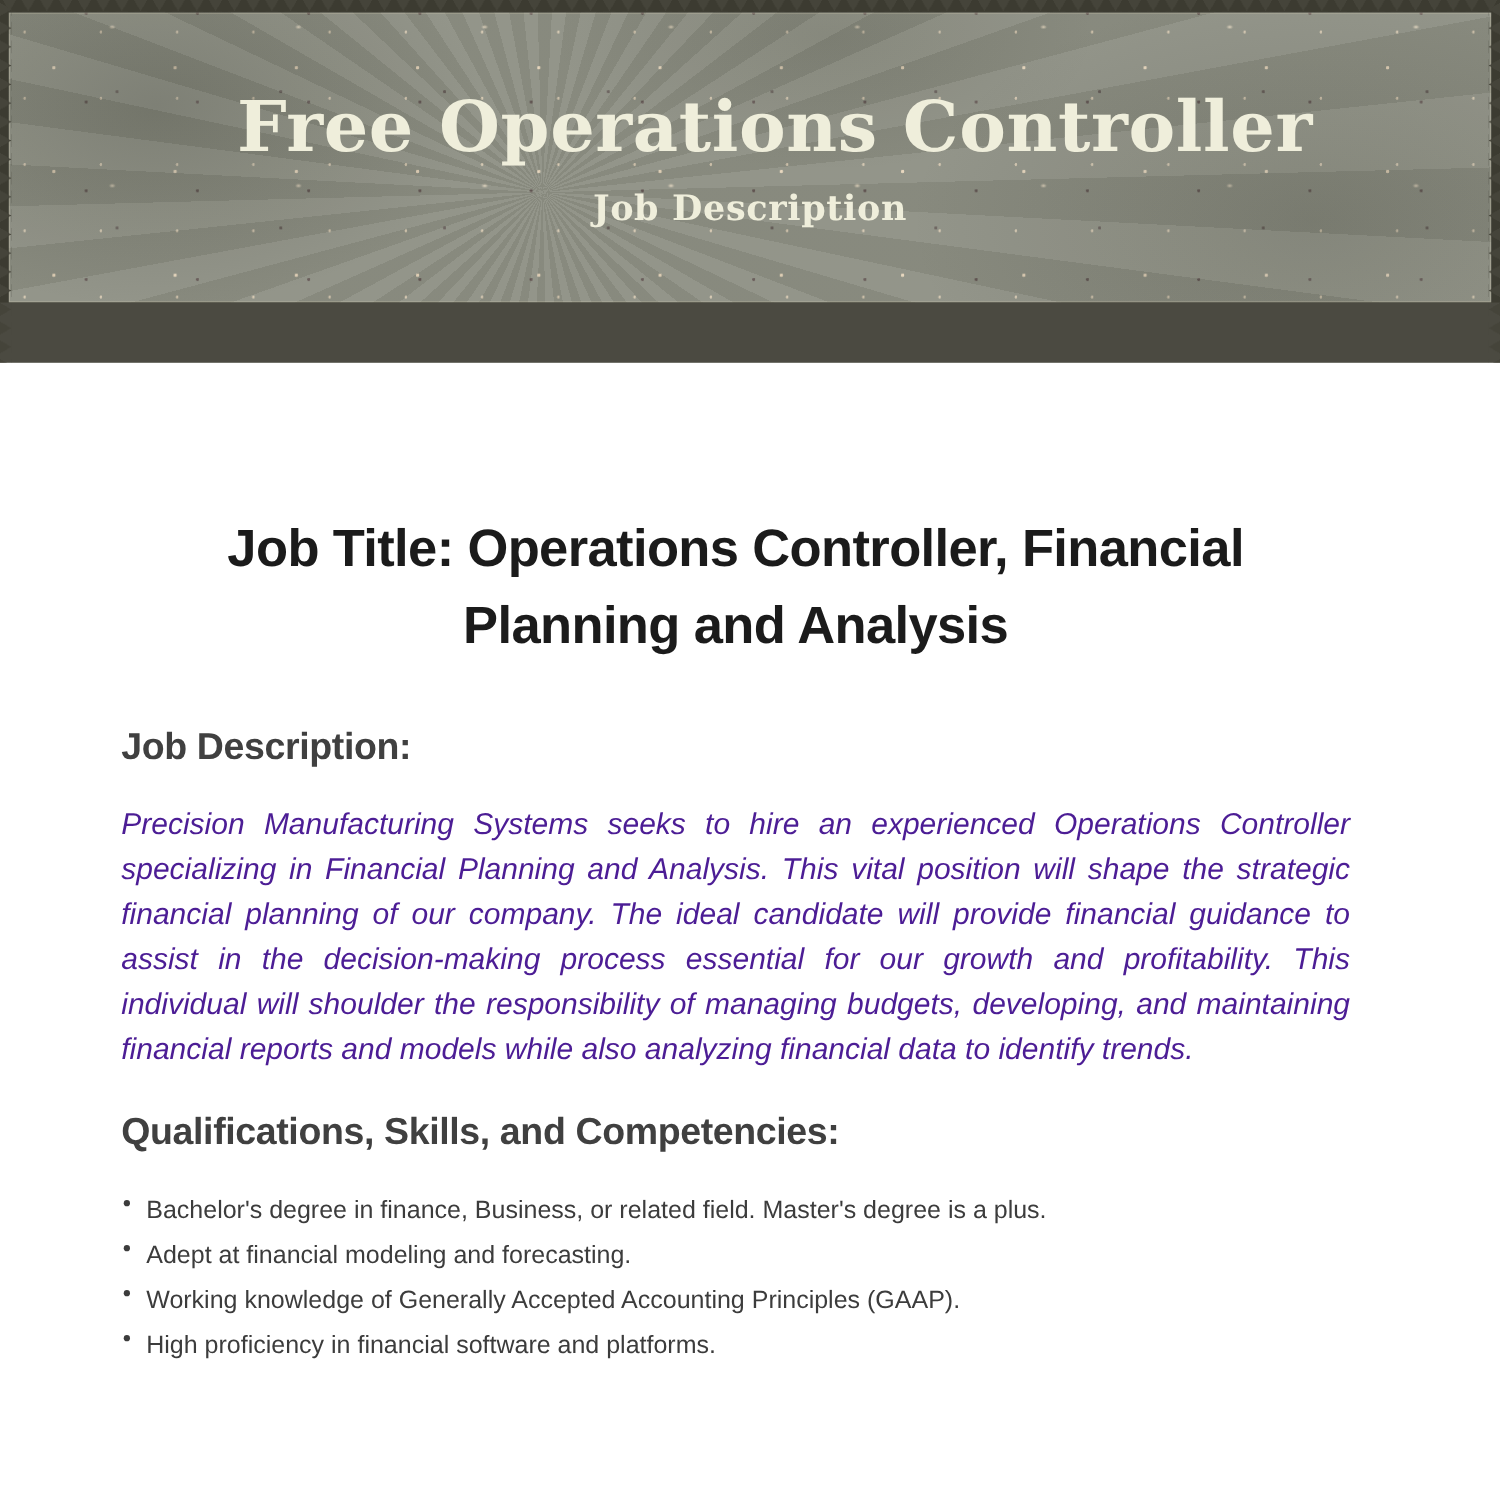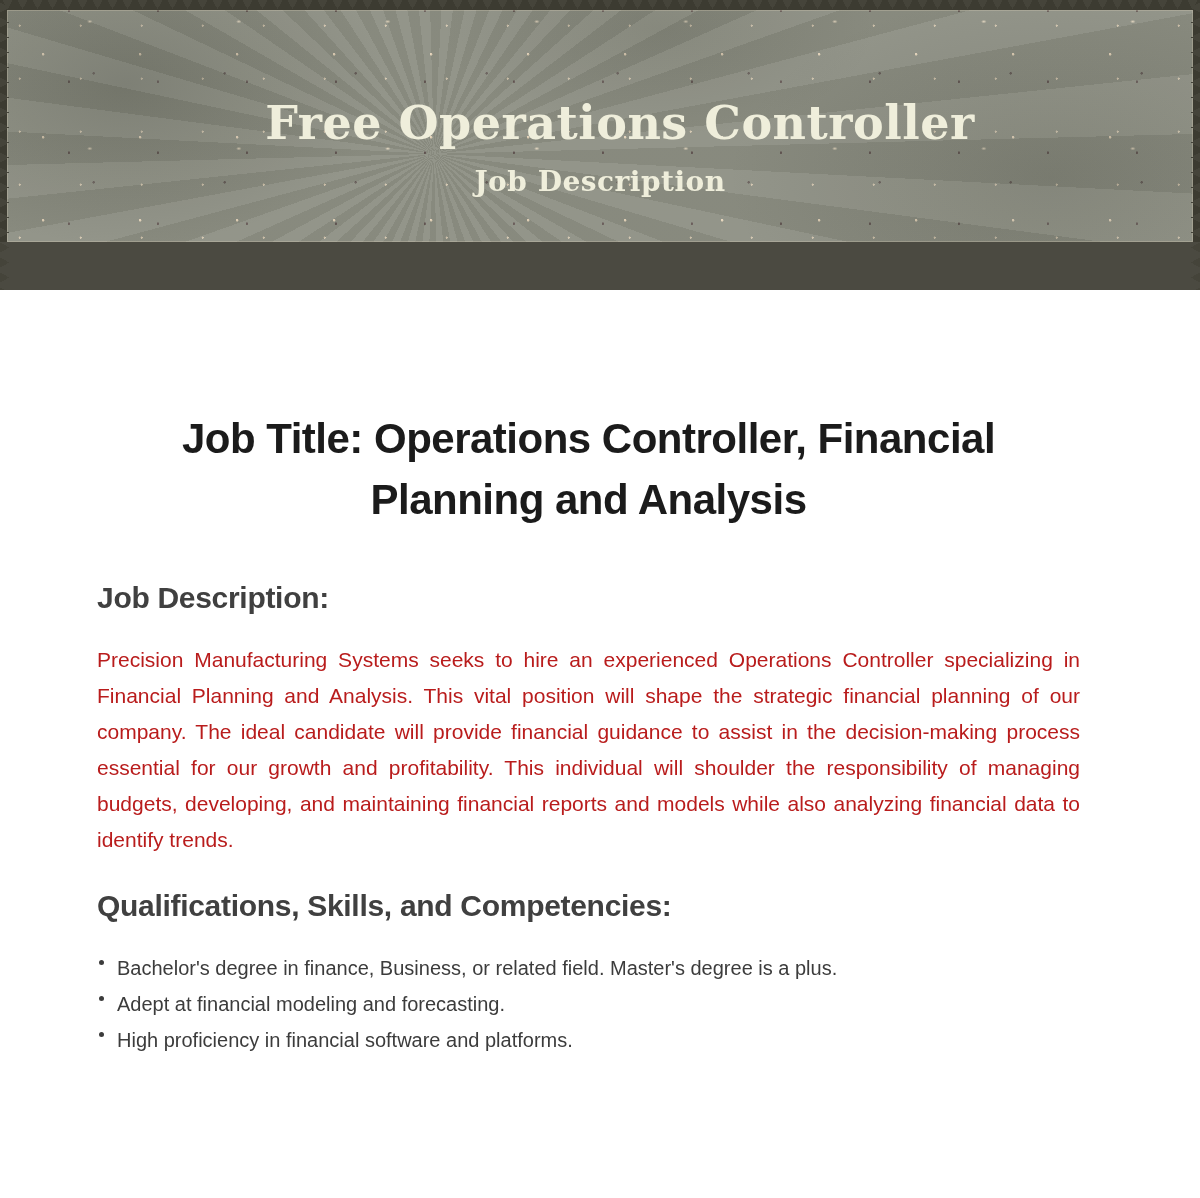--- a/index.html
+++ b/index.html
@@ -67,22 +67,22 @@
   .banner-text {
     position: absolute;
     top: 10px; left: 7px; right: 7px; bottom: 48px;
     z-index: 4;
     text-align: center;
     color: var(--banner-text, #efeedb);
     font-family: "DejaVu Serif", "Liberation Serif", serif;
     font-weight: 700;
   }
   .banner-title {
-    padding-top: 86px;
-    font-size: 46px;
+    padding-top: 59px;
+    font-size: 56px;
     letter-spacing: 0.5px;
     margin-left: 40px;
   }
   .banner-subtitle {
     margin-top: 15px;
     font-size: 28px;
     letter-spacing: 0.5px;
   }
 
   
@@ -103,24 +103,25 @@
     font-size: 30px;
     line-height: 36px;
     font-weight: 700;
     color: #404040;
     letter-spacing: -0.3px;
   }
   .heading-jd { margin-top: 50px; }
   .heading-q  { margin-top: 30px; }
   .doc-paragraph {
     margin-top: 26px;
-    font-size: 21px;
+    font-size: 24px;
     line-height: 36px;
     text-align: justify;
-    color: #b91c1c;
+    color: #4c1d95;
+    font-style: italic;
   }
   .bullet-list {
     margin-top: 26px;
     list-style: none;
   }
   .bullet-list li {
     position: relative;
     padding-left: 20px;
     font-size: 20px;
     line-height: 36px;
@@ -157,15 +158,16 @@
 
   <h2 class="section-heading heading-jd">Job Description:</h2>
 
   <p class="doc-paragraph">Precision Manufacturing Systems seeks to hire an experienced Operations Controller specializing in Financial Planning and Analysis. This vital position will shape the strategic financial planning of our company. The ideal candidate will provide financial guidance to assist in the decision-making process essential for our growth and profitability. This individual will shoulder the responsibility of managing budgets, developing, and maintaining financial reports and models while also analyzing financial data to identify trends.</p>
 
   <h2 class="section-heading heading-q">Qualifications, Skills, and Competencies:</h2>
 
   <ul class="bullet-list">
     <li>Bachelor's degree in finance, Business, or related field. Master's degree is a plus.</li>
     <li>Adept at financial modeling and forecasting.</li>
+    <li>Working knowledge of Generally Accepted Accounting Principles (GAAP).</li>
     <li>High proficiency in financial software and platforms.</li>
   </ul>
 </main>
 
 </body></html>

